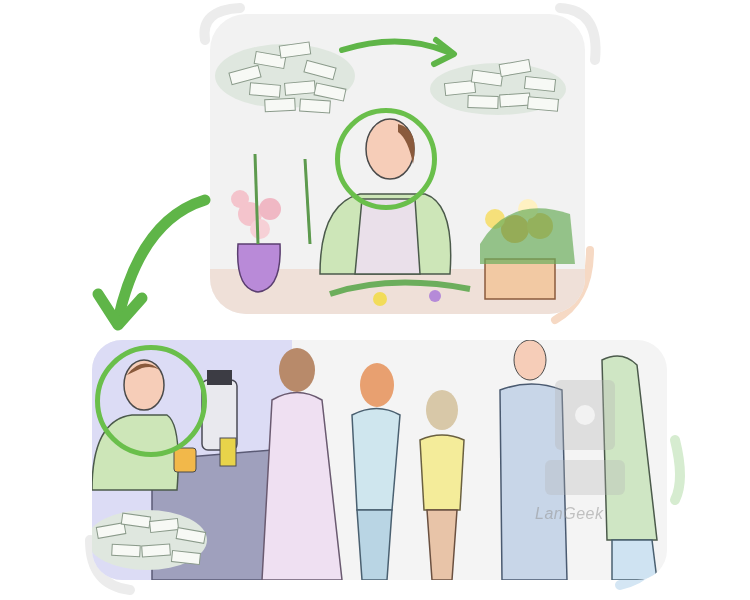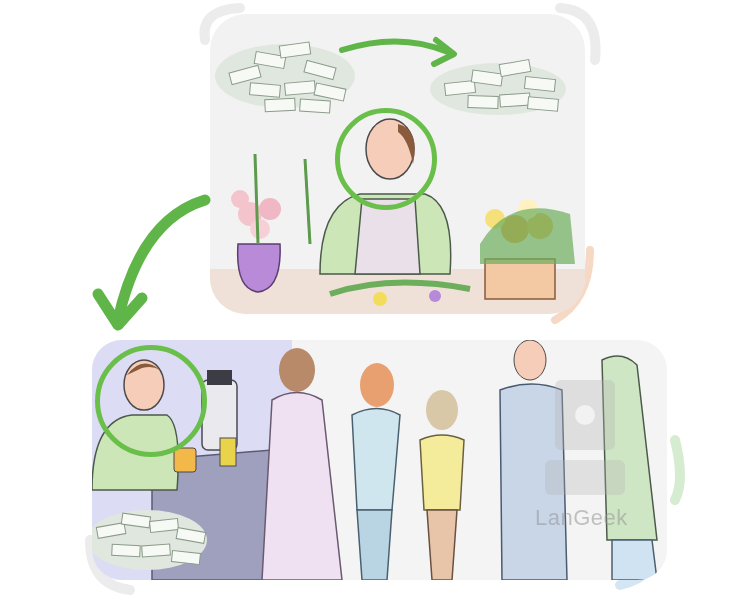--- a/index.html
+++ b/index.html
@@ -1,19 +1,19 @@
 <!DOCTYPE html>
 <html><head>
   <meta charset="utf-8">
   <style>
     html, body { margin: 0; padding: 0; }
     body { width: 750px; height: 600px; background: #ffffff; position: relative; overflow: hidden; font-family: "DejaVu Sans", sans-serif; }
     .abs { position: absolute; }
     svg { display: block; }
-    .watermark-text { position: absolute; left: 535px; top: 505px; font-family: "Liberation Sans", sans-serif; font-size: 22px; color: rgba(150,150,150,0.55); letter-spacing: 0.5px; }
+    .watermark-text { position: absolute; left: 535px; top: 505px; font-family: "Liberation Sans", sans-serif; font-size: 16px; color: rgba(150,150,150,0.55); letter-spacing: 0.5px; font-style: italic; }
   </style>
 </head>
 <body>
 
 <svg class="abs" style="left:0;top:0" width="750" height="600" viewBox="0 0 750 600">
   <path d="M205 40 Q200 10 240 8" stroke="#ececec" stroke-width="10" fill="none" stroke-linecap="round"></path>
   <path d="M560 8 Q600 10 595 60" stroke="#ececec" stroke-width="10" fill="none" stroke-linecap="round"></path>
   <path d="M590 250 Q590 300 555 320" stroke="#f6d9c4" stroke-width="8" fill="none" stroke-linecap="round"></path>
   <path d="M675 440 Q685 480 675 500" stroke="#d6ecd0" stroke-width="10" fill="none" stroke-linecap="round"></path>
   <path d="M660 540 Q660 575 620 585" stroke="#d4e6f4" stroke-width="10" fill="none" stroke-linecap="round"></path>

